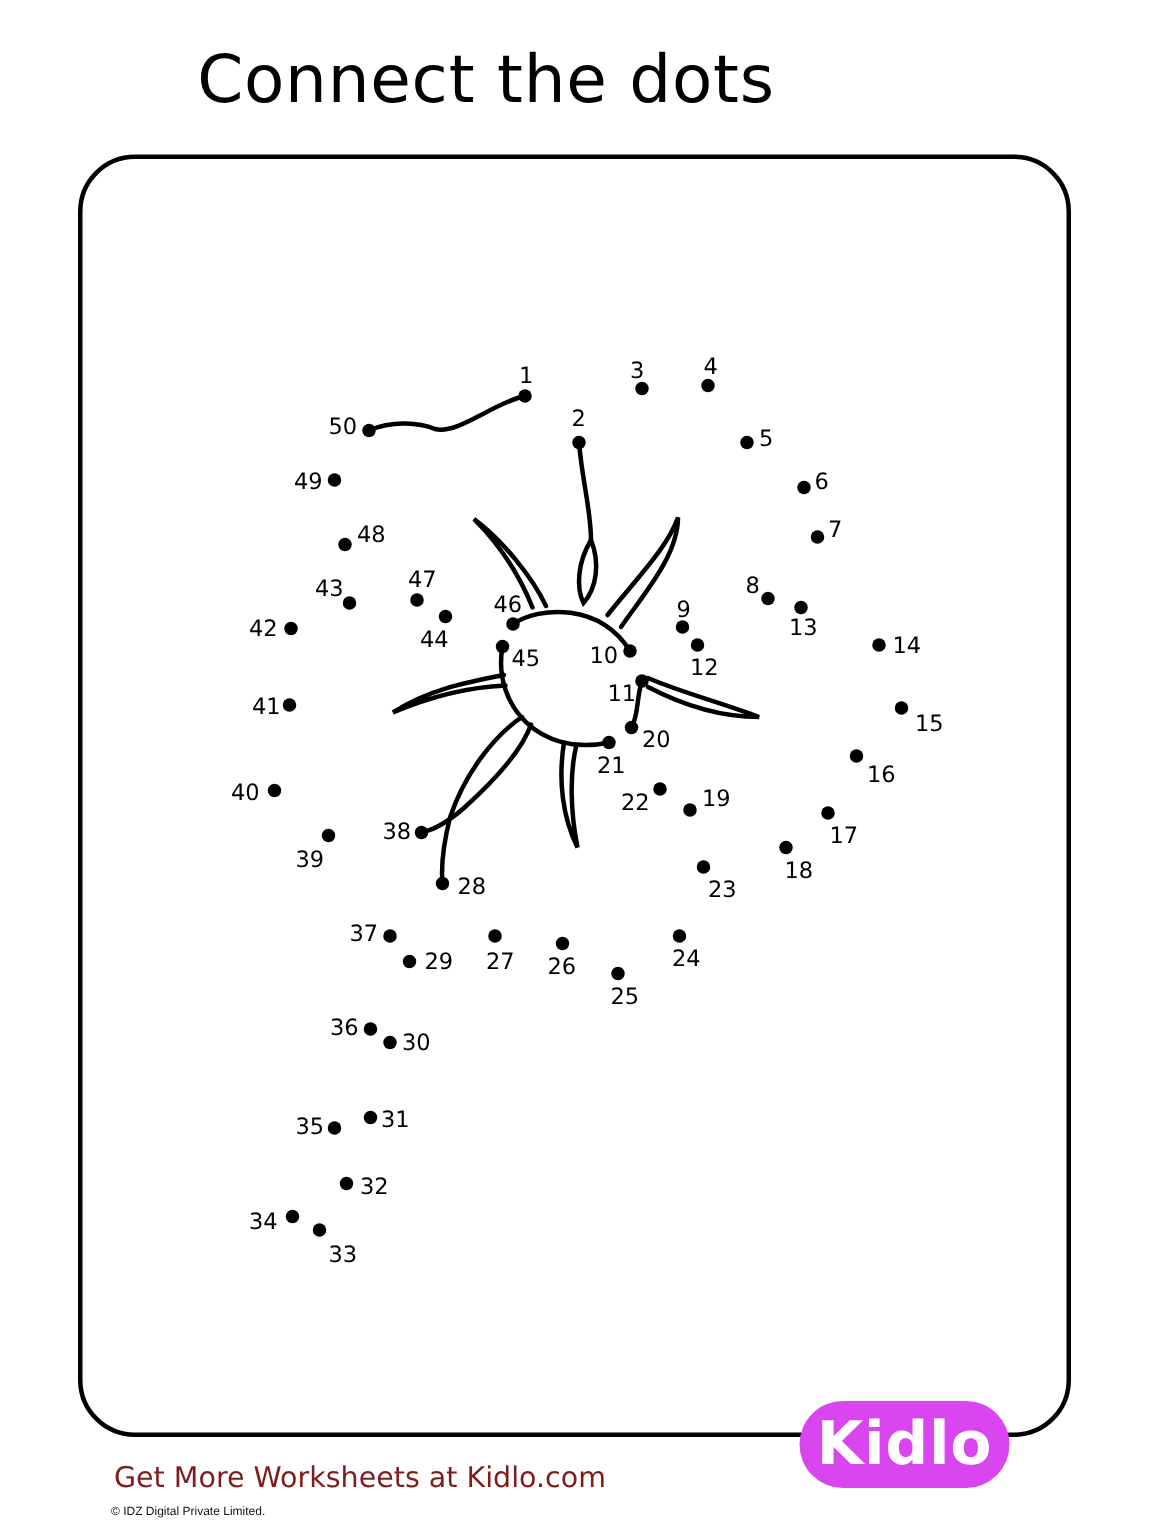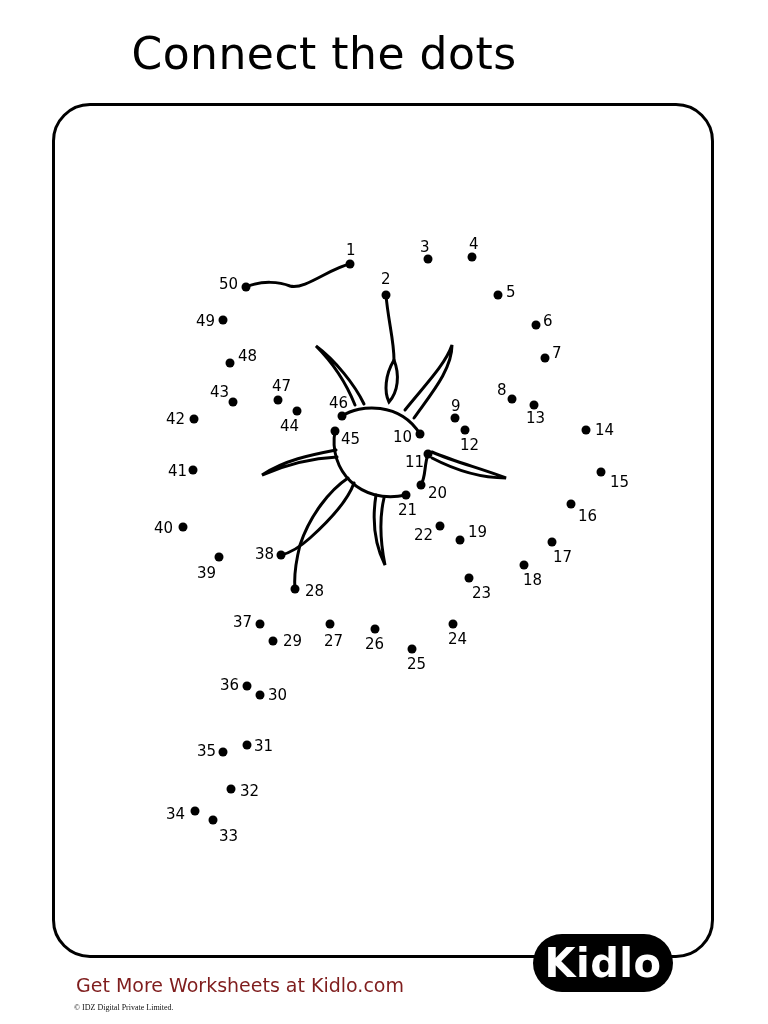--- a/index.html
+++ b/index.html
@@ -10,30 +10,30 @@
     margin: 0;
   }
   .frame {
     position: absolute; left: 52px; top: 103px; width: 662px; height: 855px;
     border: 3px solid #000; border-radius: 38px; box-sizing: border-box;
   }
   .puzzle { position: absolute; left: 0; top: 0; width: 768px; height: 1024px; }
   .puzzle text { font-family: "DejaVu Sans", sans-serif; font-size: 15px; fill: #000; }
   .logo {
     position: absolute; left: 533px; top: 934px; width: 140px; height: 58px;
-    background: #000000; border-radius: 30px; color: #fff;
+    background: #d946ef; border-radius: 30px; color: #fff;
     font-family: "DejaVu Sans", sans-serif; font-weight: bold; font-size: 40px;
     display: flex; align-items: center; justify-content: center; letter-spacing: 0.5px;
   }
   .footer-link {
     position: absolute; left: 76px; top: 974px; font-size: 19px; font-family: "DejaVu Sans", sans-serif;
     color: #7f1d1d;
   }
   .copyright {
-    position: absolute; left: 74px; top: 1003px; font-size: 8px; color: #111; font-family: Liberation Serif, serif;
+    position: absolute; left: 74px; top: 1003px; font-size: 8px; color: #111; font-family: Liberation Sans, sans-serif;
   }
 </style>
 </head>
 <body>
 
 <h1 class="title">Connect the dots</h1>
 
 <div class="frame"></div>
 
 <svg class="puzzle" viewBox="0 0 768 1024" xmlns="http://www.w3.org/2000/svg">

